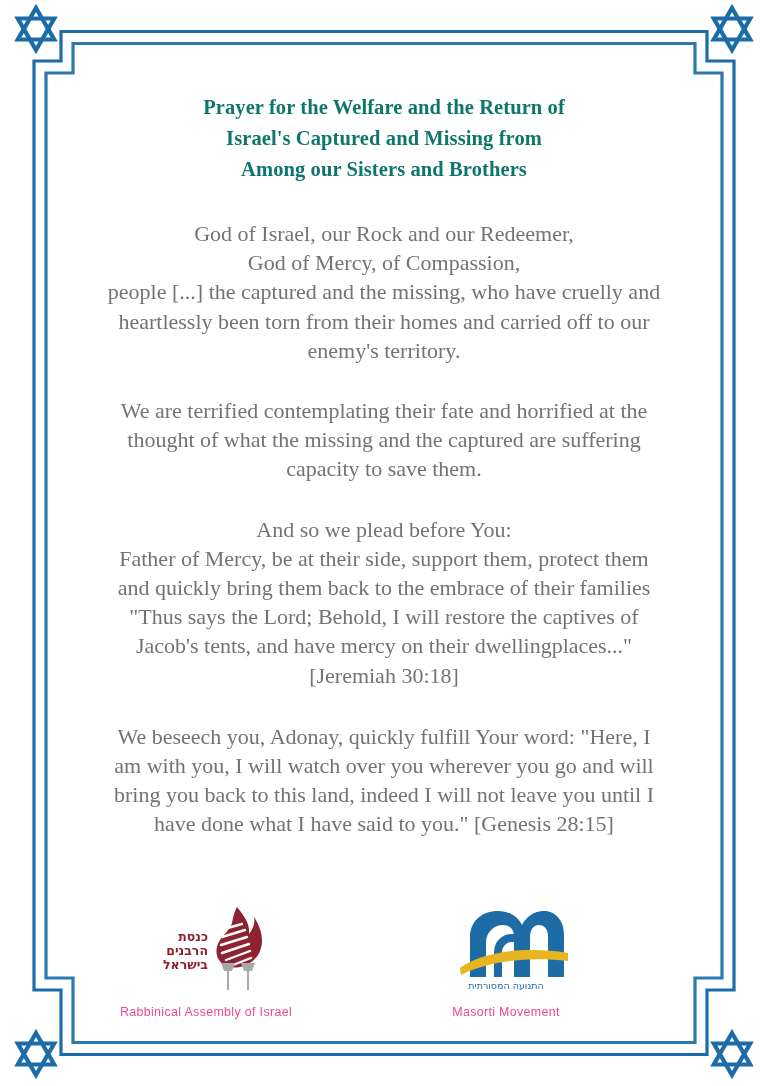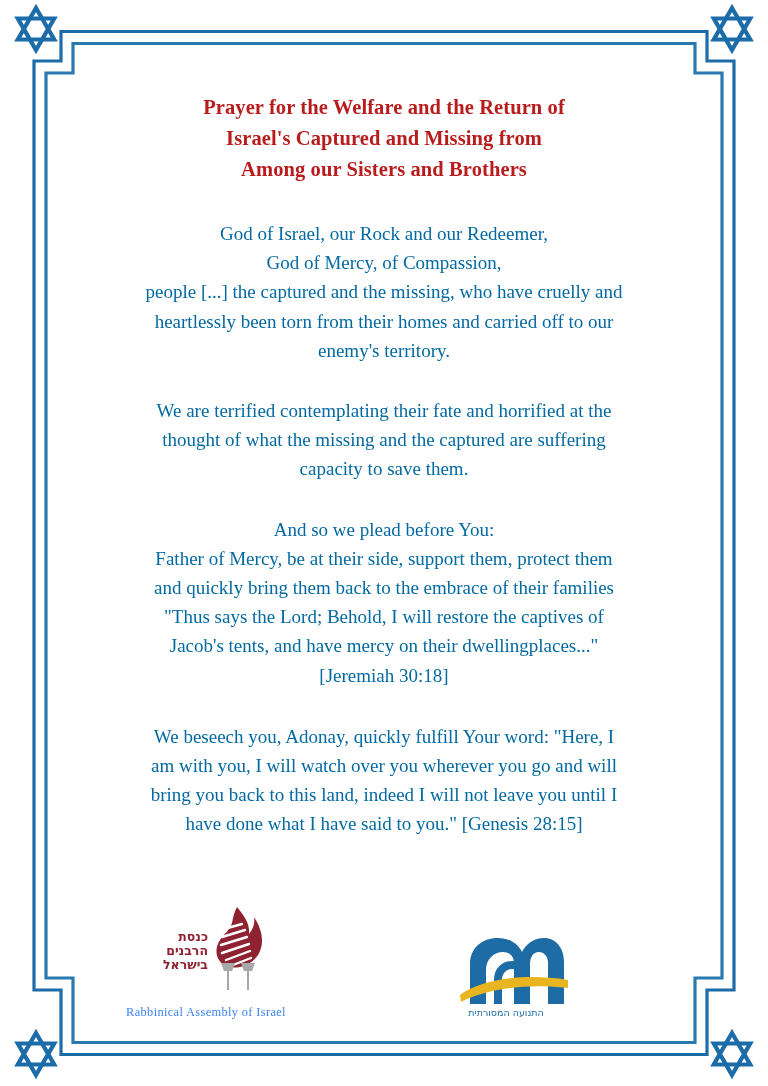--- a/index.html
+++ b/index.html
@@ -34,29 +34,29 @@
     padding: 16px 36px 0 36px;
   }
 
   #doc-title {
     text-align: center;
     font-weight: bold;
     font-size: 20.5px;
     line-height: 31px;
     letter-spacing: .1px;
     margin: 18px 0 0 0;
-    color: #b91c1c;
+    color: #0f766e;
   }
   #doc-title .title-line { display: block; }
 
   .prayer-block {
     text-align: center;
-    font-size: 19px;
+    font-size: 22px;
     line-height: 29.2px;
-    color: #0369a1;
+    color: #737373;
     margin: 12px;
   }
   .prayer-block .pline { display: block; }
 
   #block-invocation { margin-top: 34px; }
   #block-fear       { margin-top: 31px; }
   #block-plea       { margin-top: 31px; }
   #block-beseech    { margin-top: 32px; }
 
   
@@ -74,24 +74,24 @@
     text-align: center;
   }
   .logo-art {
     height: 88px;
     display: flex;
     align-items: flex-end;
     justify-content: center;
   }
   .logo-caption {
     font-size: 12.4px;
-    color: #3b82f6;
+    color: #ec4899;
     letter-spacing: .35px;
     margin-top: 12px;
-    font-family: Liberation Serif, serif;
+    font-family: Liberation Sans, sans-serif;
   }
 </style>
 </head>
 <body>
 
 <div id="frame-decoration">
   <svg width="768" height="1086" viewBox="0 0 768 1086">
 
     <path fill="none" stroke="#1b6ca8" stroke-width="3.2" d="M 34,96
              L 34,61
@@ -249,14 +249,15 @@
         <path fill="none" stroke="#1d6ca5" stroke-width="8" d="M72,72 L72,48 C72,38 79,33 86,33 C93,33 99,38 99,47 L99,72"></path>
 
         <path fill="#e8b521" d="M34,63
                  C56,47 98,41 142,48
                  C142,53 142,53 142,56
                  C100,51 60,57 35,70 Z"></path>
 
         <text x="80" y="84" text-anchor="middle" font-size="9.5" fill="#1d6ca5" font-family="'DejaVu Sans', sans-serif">התנועה המסורתית</text>
       </svg>
     </div>
+    <div class="logo-caption">Masorti Movement</div>
   </div>
 </div>
 
 </body></html>

